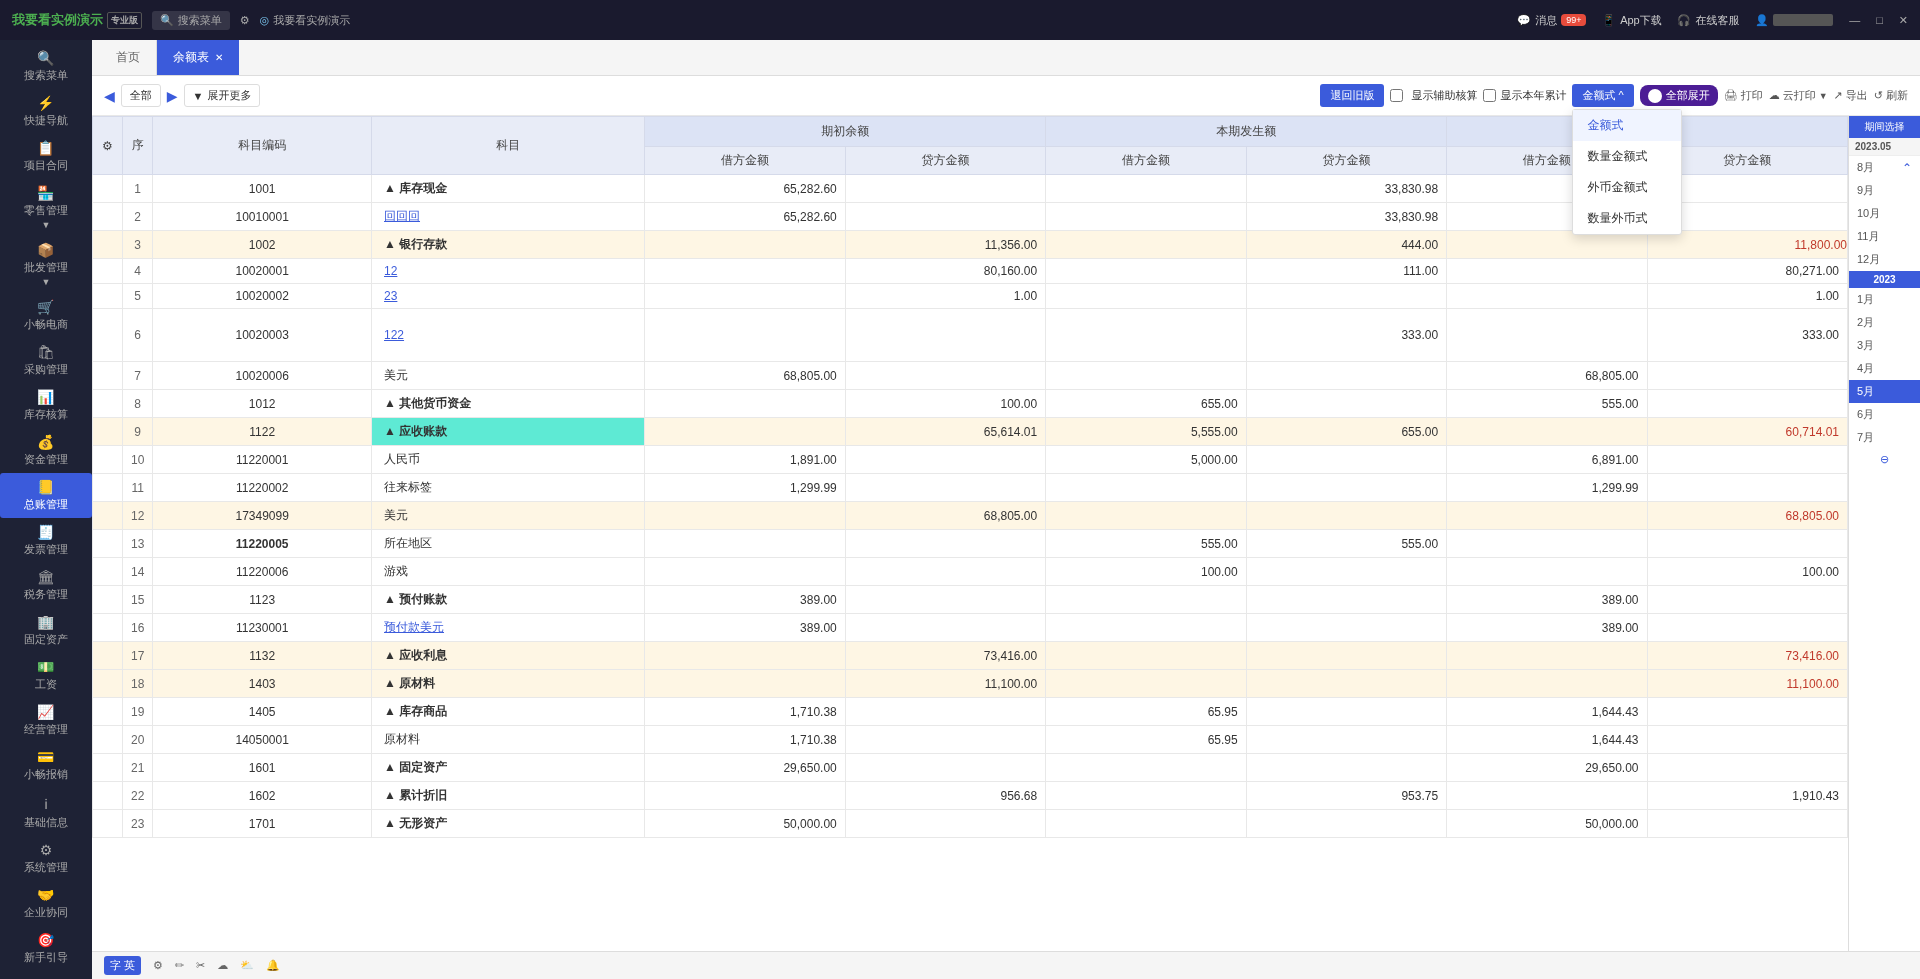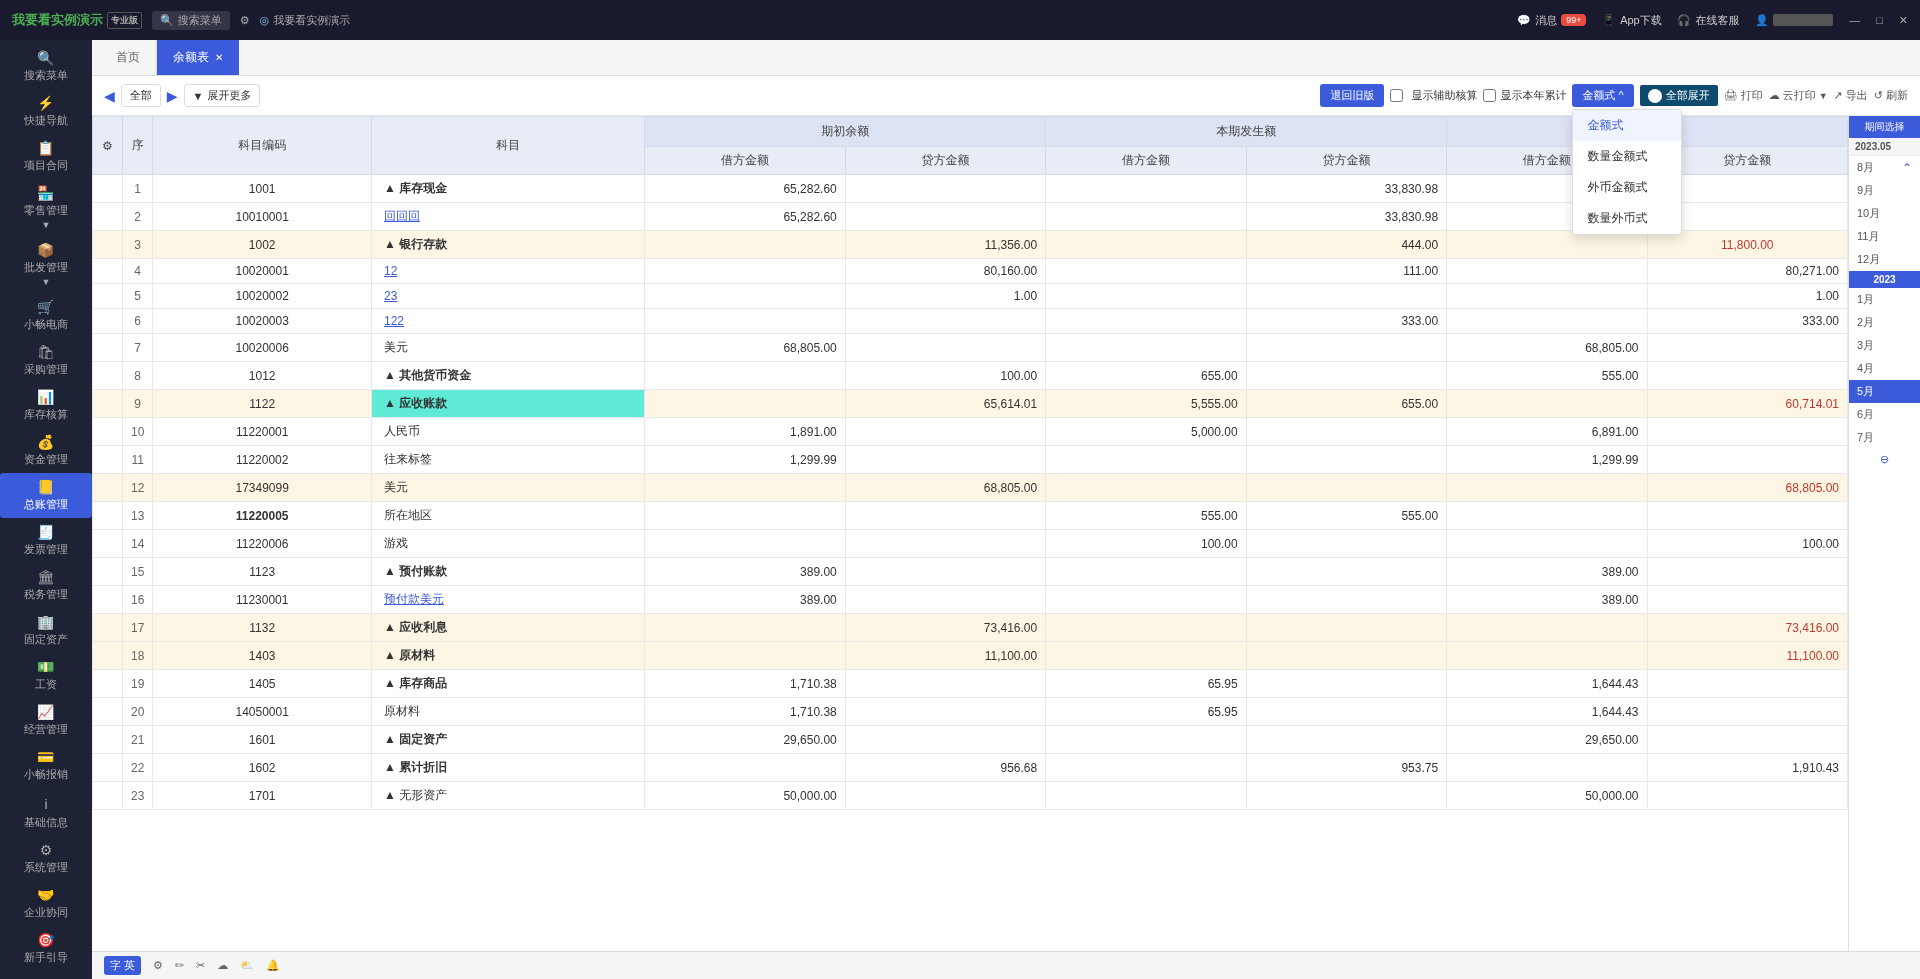--- a/index.html
+++ b/index.html
@@ -223,21 +223,21 @@
         </button>
 
         <div style="position:absolute; top:calc(100% + 2px); left:0; background:white; border:1px solid #ddd; border-radius:3px; box-shadow:0 4px 12px rgba(0,0,0,0.15); z-index:999; min-width:110px;">
           <div style="padding:7px 14px; font-size:12px; cursor:pointer; color:#3b5bdb; background:#f0f4ff;">金额式</div>
           <div style="padding:7px 14px; font-size:12px; cursor:pointer; color:#333;">数量金额式</div>
           <div style="padding:7px 14px; font-size:12px; cursor:pointer; color:#333;">外币金额式</div>
           <div style="padding:7px 14px; font-size:12px; cursor:pointer; color:#333;">数量外币式</div>
         </div>
       </div>
 
-      <div style="display:flex; align-items:center; gap:4px; background:#0c4a6e; border-radius:2px; padding:3px 8px; color:white; font-size:11px; cursor:pointer;">
+      <div style="display:flex; align-items:center; gap:4px; background:#4c1d95; border-radius:8px; padding:3px 8px; color:white; font-size:11px; cursor:pointer;">
         <div style="width:14px; height:14px; background:white; border-radius:50%;"></div>
         <span>全部展开</span>
       </div>
 
       <div style="display:flex; align-items:center; gap:3px; font-size:11px; cursor:pointer; color:#555;">
         <span>🖨</span>
         <span>打印</span>
       </div>
 
       <div style="display:flex; align-items:center; gap:3px; font-size:11px; cursor:pointer; color:#555;">
@@ -308,21 +308,21 @@
               <tr>
     <td style="border:1px solid #e8e8e8; padding:5px 8px; text-align:center; background:#fef6e4;"></td>
     <td class="col-no" style="border:1px solid #e8e8e8; padding:5px 8px; text-align:center; color:#666; background:#fef6e4;">3</td>
     <td style="border:1px solid #e8e8e8; padding:5px 8px; text-align:center; background:#fef6e4;">1002</td>
     <td style="border:1px solid #e8e8e8; padding:5px 12px; text-align:left; background:#fef6e4;"><span style="font-weight:bold;">▲ 银行存款</span></td>
     <td style="border:1px solid #e8e8e8; padding:5px 8px; text-align:right; background:#fef6e4;"></td>
     <td style="border:1px solid #e8e8e8; padding:5px 8px; text-align:right; background:#fef6e4;">11,356.00</td>
     <td style="border:1px solid #e8e8e8; padding:5px 8px; text-align:right; background:#fef6e4;"></td>
     <td style="border:1px solid #e8e8e8; padding:5px 8px; text-align:right; background:#fef6e4;">444.00</td>
     <td style="border:1px solid #e8e8e8; padding:5px 8px; text-align:right;  background:#fef6e4;"></td>
-    <td style="border:1px solid #e8e8e8; padding:5px 0; text-align:center; color:#c0392b; font-weight:500; background:#fef6e4;">11,800.00</td>
+    <td style="border:1px solid #e8e8e8; padding:5px 0; text-align:right; color:#c0392b; font-weight:500; background:#fef6e4;">11,800.00</td>
   </tr>
               <tr>
     <td style="border:1px solid #e8e8e8; padding:5px 8px; text-align:center; "></td>
     <td class="col-no" style="border:1px solid #e8e8e8; padding:5px 8px; text-align:center; color:#666; ">4</td>
     <td style="border:1px solid #e8e8e8; padding:5px 8px; text-align:center; ">10020001</td>
     <td style="border:1px solid #e8e8e8; padding:5px 12px; text-align:left; "><a href="#" style="color:#3b5bdb; text-decoration:underline;">12</a></td>
     <td style="border:1px solid #e8e8e8; padding:5px 8px; text-align:right; "></td>
     <td style="border:1px solid #e8e8e8; padding:5px 8px; text-align:right; ">80,160.00</td>
     <td style="border:1px solid #e8e8e8; padding:5px 8px; text-align:right; "></td>
     <td style="border:1px solid #e8e8e8; padding:5px 8px; text-align:right; ">111.00</td>
@@ -337,21 +337,21 @@
     <td style="border:1px solid #e8e8e8; padding:5px 8px; text-align:right; "></td>
     <td style="border:1px solid #e8e8e8; padding:5px 8px; text-align:right; ">1.00</td>
     <td style="border:1px solid #e8e8e8; padding:5px 8px; text-align:right; "></td>
     <td style="border:1px solid #e8e8e8; padding:5px 8px; text-align:right; "></td>
     <td style="border:1px solid #e8e8e8; padding:5px 8px; text-align:right;  "></td>
     <td style="border:1px solid #e8e8e8; padding:5px 8px; text-align:right;  ">1.00</td>
   </tr>
               <tr>
     <td style="border:1px solid #e8e8e8; padding:5px 8px; text-align:center; "></td>
     <td class="col-no" style="border:1px solid #e8e8e8; padding:5px 8px; text-align:center; color:#666; ">6</td>
-    <td style="border:1px solid #e8e8e8; padding:5px 8px; text-align:center; ">10020003</td>
+    <td style="border:1px solid #e8e8e8; padding:19px 8px; text-align:center; ">10020003</td>
     <td style="border:1px solid #e8e8e8; padding:5px 12px; text-align:left; "><a href="#" style="color:#3b5bdb; text-decoration:underline;">122</a></td>
     <td style="border:1px solid #e8e8e8; padding:5px 8px; text-align:right; "></td>
     <td style="border:1px solid #e8e8e8; padding:5px 8px; text-align:right; "></td>
     <td style="border:1px solid #e8e8e8; padding:5px 8px; text-align:right; "></td>
     <td style="border:1px solid #e8e8e8; padding:5px 8px; text-align:right; ">333.00</td>
     <td style="border:1px solid #e8e8e8; padding:5px 8px; text-align:right;  "></td>
     <td style="border:1px solid #e8e8e8; padding:5px 8px; text-align:right;  ">333.00</td>
   </tr>
               <tr>
     <td style="border:1px solid #e8e8e8; padding:5px 8px; text-align:center; "></td>
@@ -542,21 +542,21 @@
     <td style="border:1px solid #e8e8e8; padding:5px 8px; text-align:right; ">956.68</td>
     <td style="border:1px solid #e8e8e8; padding:5px 8px; text-align:right; "></td>
     <td style="border:1px solid #e8e8e8; padding:5px 8px; text-align:right; ">953.75</td>
     <td style="border:1px solid #e8e8e8; padding:5px 8px; text-align:right;  "></td>
     <td style="border:1px solid #e8e8e8; padding:5px 8px; text-align:right;  ">1,910.43</td>
   </tr>
               <tr>
     <td style="border:1px solid #e8e8e8; padding:5px 8px; text-align:center; "></td>
     <td class="col-no" style="border:1px solid #e8e8e8; padding:5px 8px; text-align:center; color:#666; ">23</td>
     <td style="border:1px solid #e8e8e8; padding:5px 8px; text-align:center; ">1701</td>
-    <td style="border:1px solid #e8e8e8; padding:5px 12px; text-align:left; "><span style="font-weight:normal;">▲ 无形资产</span></td>
+    <td style="border:1px solid #e8e8e8; padding:5px 12px; text-align:left; "><span style="font-weight:bold;">▲ 无形资产</span></td>
     <td style="border:1px solid #e8e8e8; padding:5px 8px; text-align:right; ">50,000.00</td>
     <td style="border:1px solid #e8e8e8; padding:5px 8px; text-align:right; "></td>
     <td style="border:1px solid #e8e8e8; padding:5px 8px; text-align:right; "></td>
     <td style="border:1px solid #e8e8e8; padding:5px 8px; text-align:right; "></td>
     <td style="border:1px solid #e8e8e8; padding:5px 8px; text-align:right;  ">50,000.00</td>
     <td style="border:1px solid #e8e8e8; padding:5px 8px; text-align:right;  "></td>
   </tr>
             </tbody>
         </table>
       </div>

